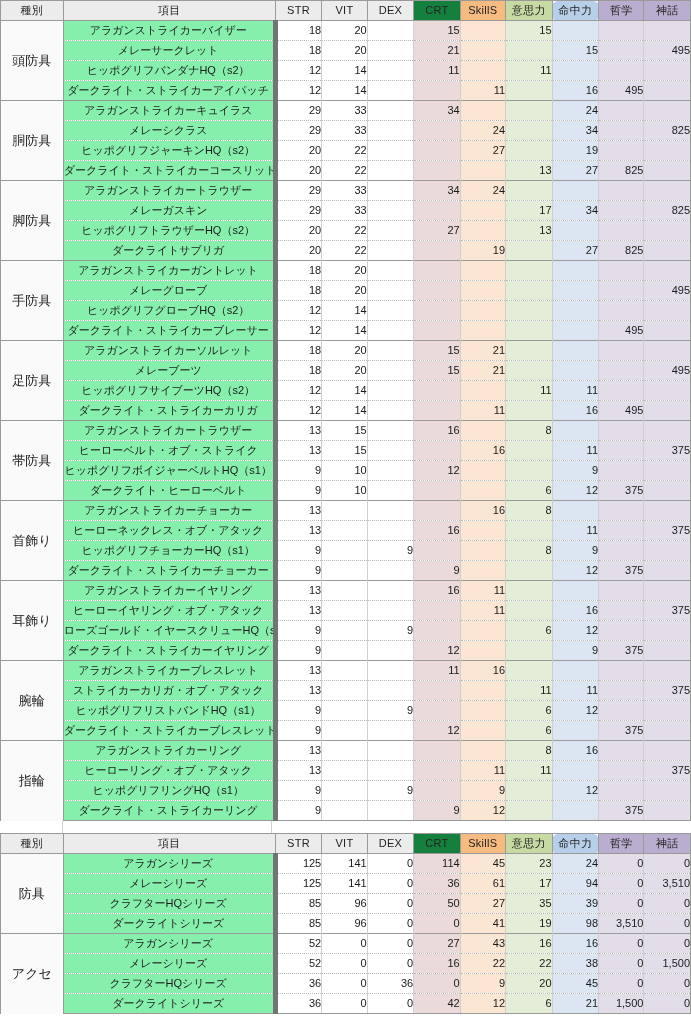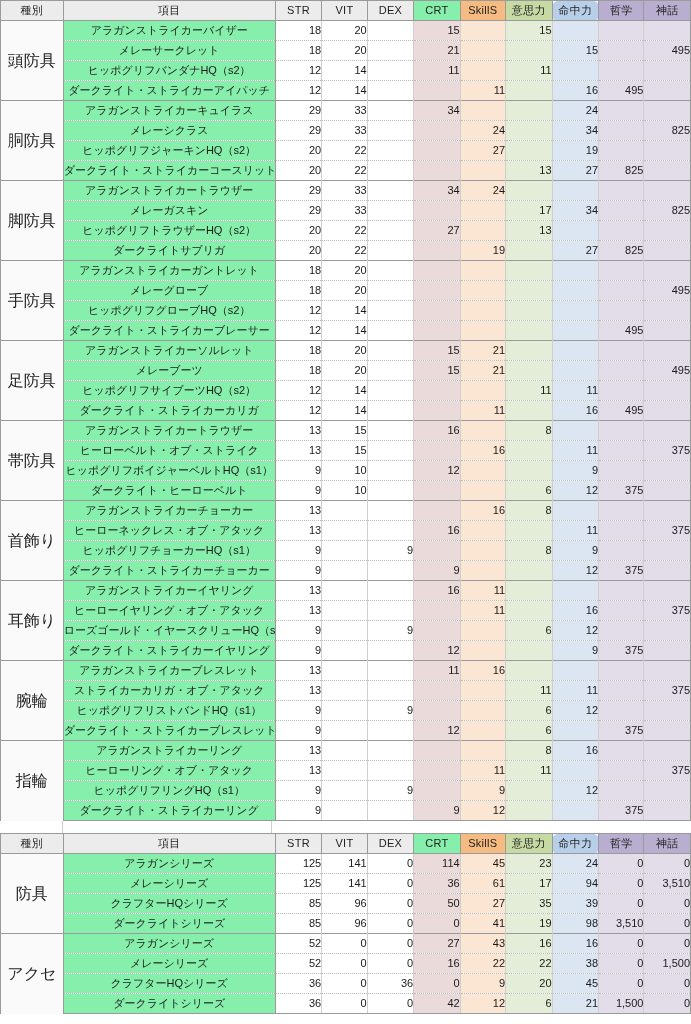--- a/index.html
+++ b/index.html
@@ -47,61 +47,61 @@
   .hdr td {
     height: 20px;
     line-height: 19px;
     text-align: center;
     font-size: 11px;
     border: 1px solid #9a9a9a;
     background: #ececec;
     color: #222;
     letter-spacing: 0.3px;
   }
-  .hdr td.h-crt   { background: #86efac; }
+  .hdr td.h-crt   { background: #15803d; }
   .hdr td.h-skill { background: #f6bb80; }
   .hdr td.h-will  { background: #c8daa4; }
   .hdr td.h-acc   { background: #b7cfe8; border-radius: 6px; }
   .hdr td.h-phil  { background: #b9aecf; }
   .hdr td.h-myth  { background: #b9aecf; }
 
   
   .row td {
     height: 20px;
     line-height: 19px;
     font-size: 11px;
   }
   td.kind {
     text-align: center;
     background: #fafafa;
     border-left: 1px solid #9a9a9a;
     border-right: 1px solid #9a9a9a;
     vertical-align: middle;
-    font-size: 16px;
+    font-size: 13px;
     color: #222;
   }
   td.item {
     text-align: center;
     background: #86efac;
     border-left: 1px solid #9a9a9a;
     border-right: 1px solid #9a9a9a;
     border-top: 1px dotted #b9b9b9;
     padding: 0 4px;
     font-size: 11px;
   }
   td.num {
     text-align: right;
     padding-right: 6px;
     border-left: 1px solid #cfcfcf;
     border-right: 1px solid #cfcfcf;
     border-top: 1px dotted #b9b9b9;
     background: #ffffff;
     font-size: 11px;
   }
-  td.num.sep-strong { border-left: 1px solid #737373; }
+  td.num.sep-strong { border-left: 5px solid #737373; }
   td.num.v-crt   { background: #eadada; }
   td.num.v-skill { background: #fae6d2; }
   td.num.v-will  { background: #e4edd7; }
   td.num.v-acc   { background: #dbe6f2; }
   td.num.v-phil  { background: #e2dde9; }
   td.num.v-myth  { background: #e2dde9; }
   td.num.last { border-right: 1px solid #9a9a9a; }
 
   
   .grp-first td { border-top: 1px solid #9a9a9a !important; }

